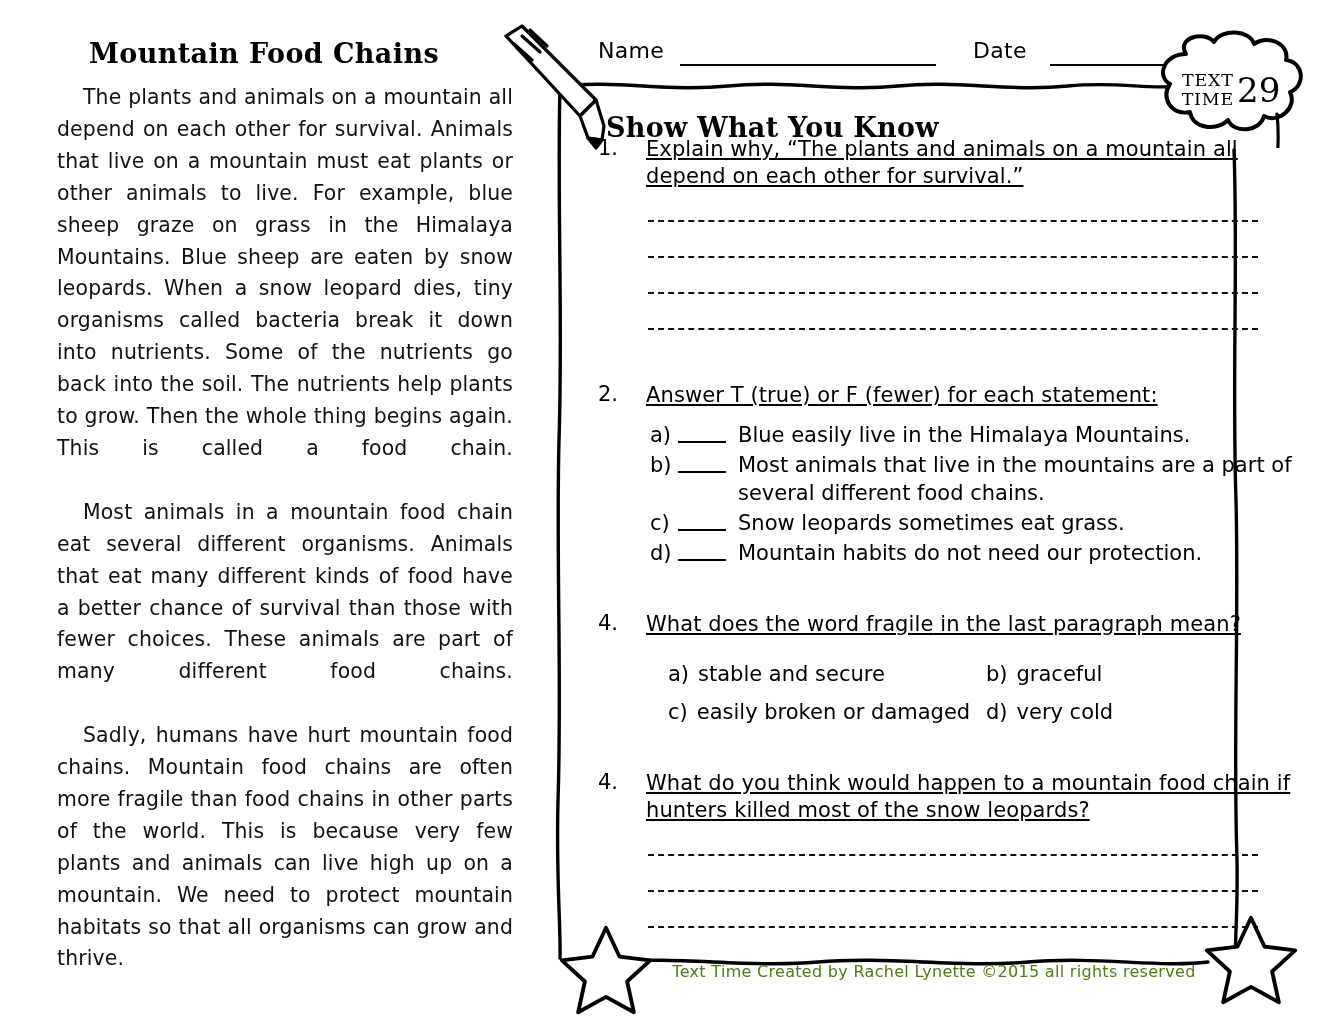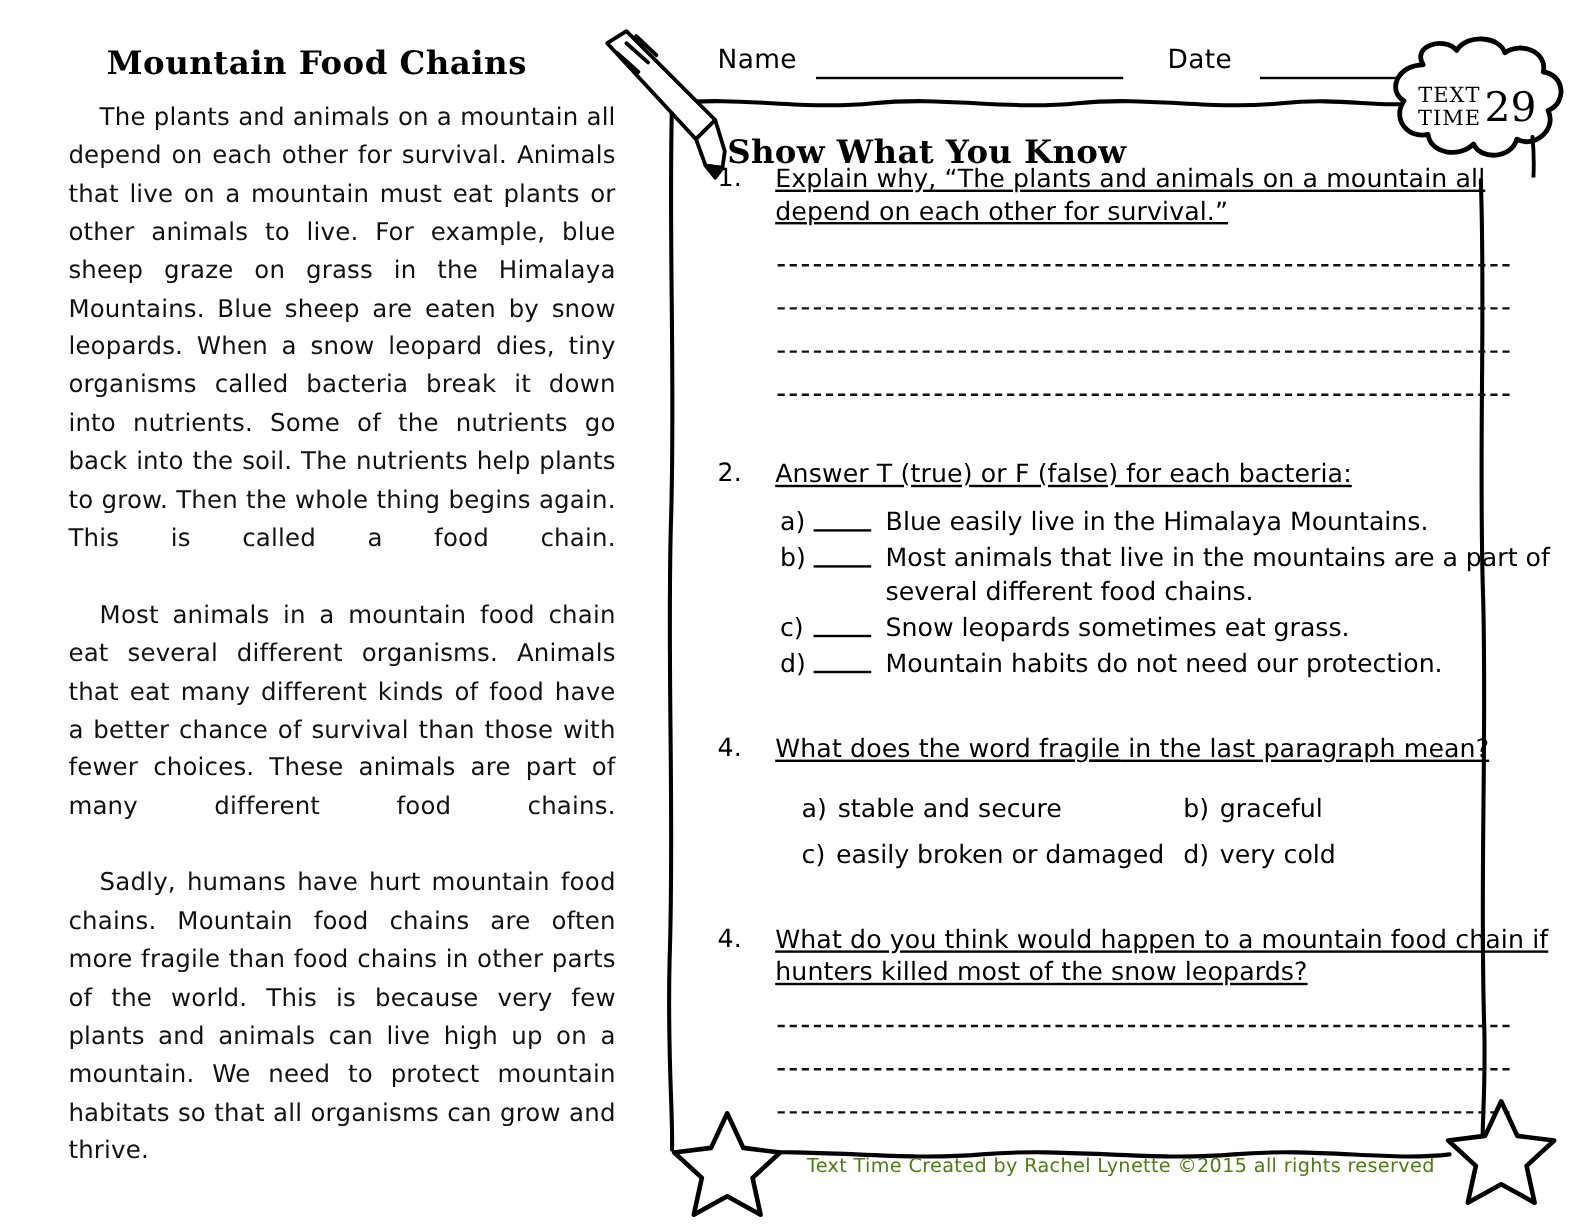--- a/index.html
+++ b/index.html
@@ -383,21 +383,21 @@
       <div class="answer-lines">
         <div class="answer-line"></div>
         <div class="answer-line"></div>
         <div class="answer-line"></div>
         <div class="answer-line"></div>
       </div>
     </div>
 
     <div class="question" style="margin-top:52px;">
       <div class="q-num">2.</div>
-      <div class="q-text">Answer T (true) or F (false) for each bacteria:</div>
+      <div class="q-text">Answer T (true) or F (fewer) for each statement:</div>
 
       <div class="tf-list">
         <div class="tf-item">
           <span class="tf-letter">a)</span>
           <span class="tf-blank"></span>
           <span>Blue easily live in the Himalaya Mountains.</span>
         </div>
         <div class="tf-item">
           <span class="tf-letter">b)</span>
           <span class="tf-blank"></span>

